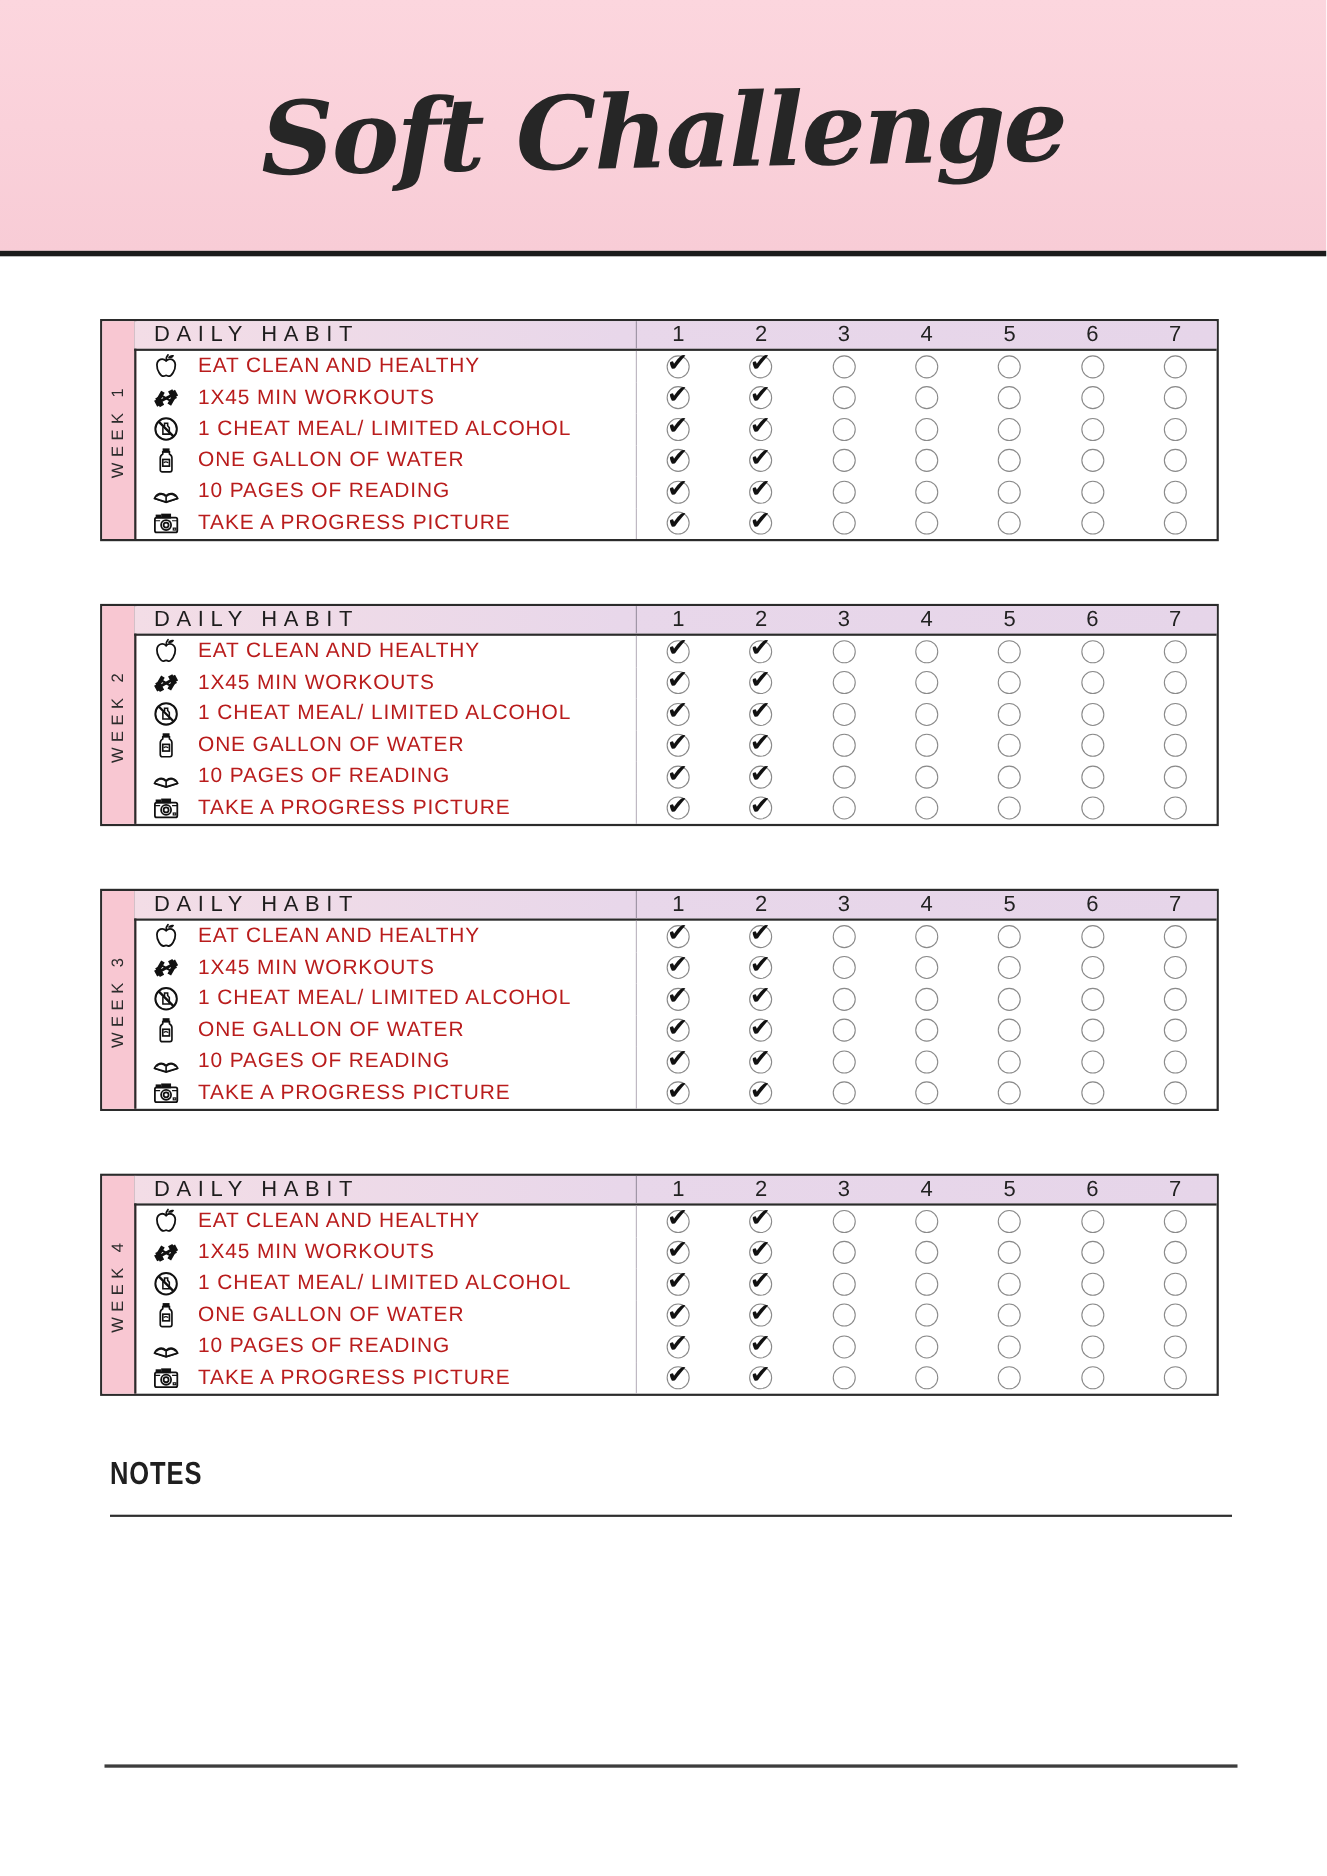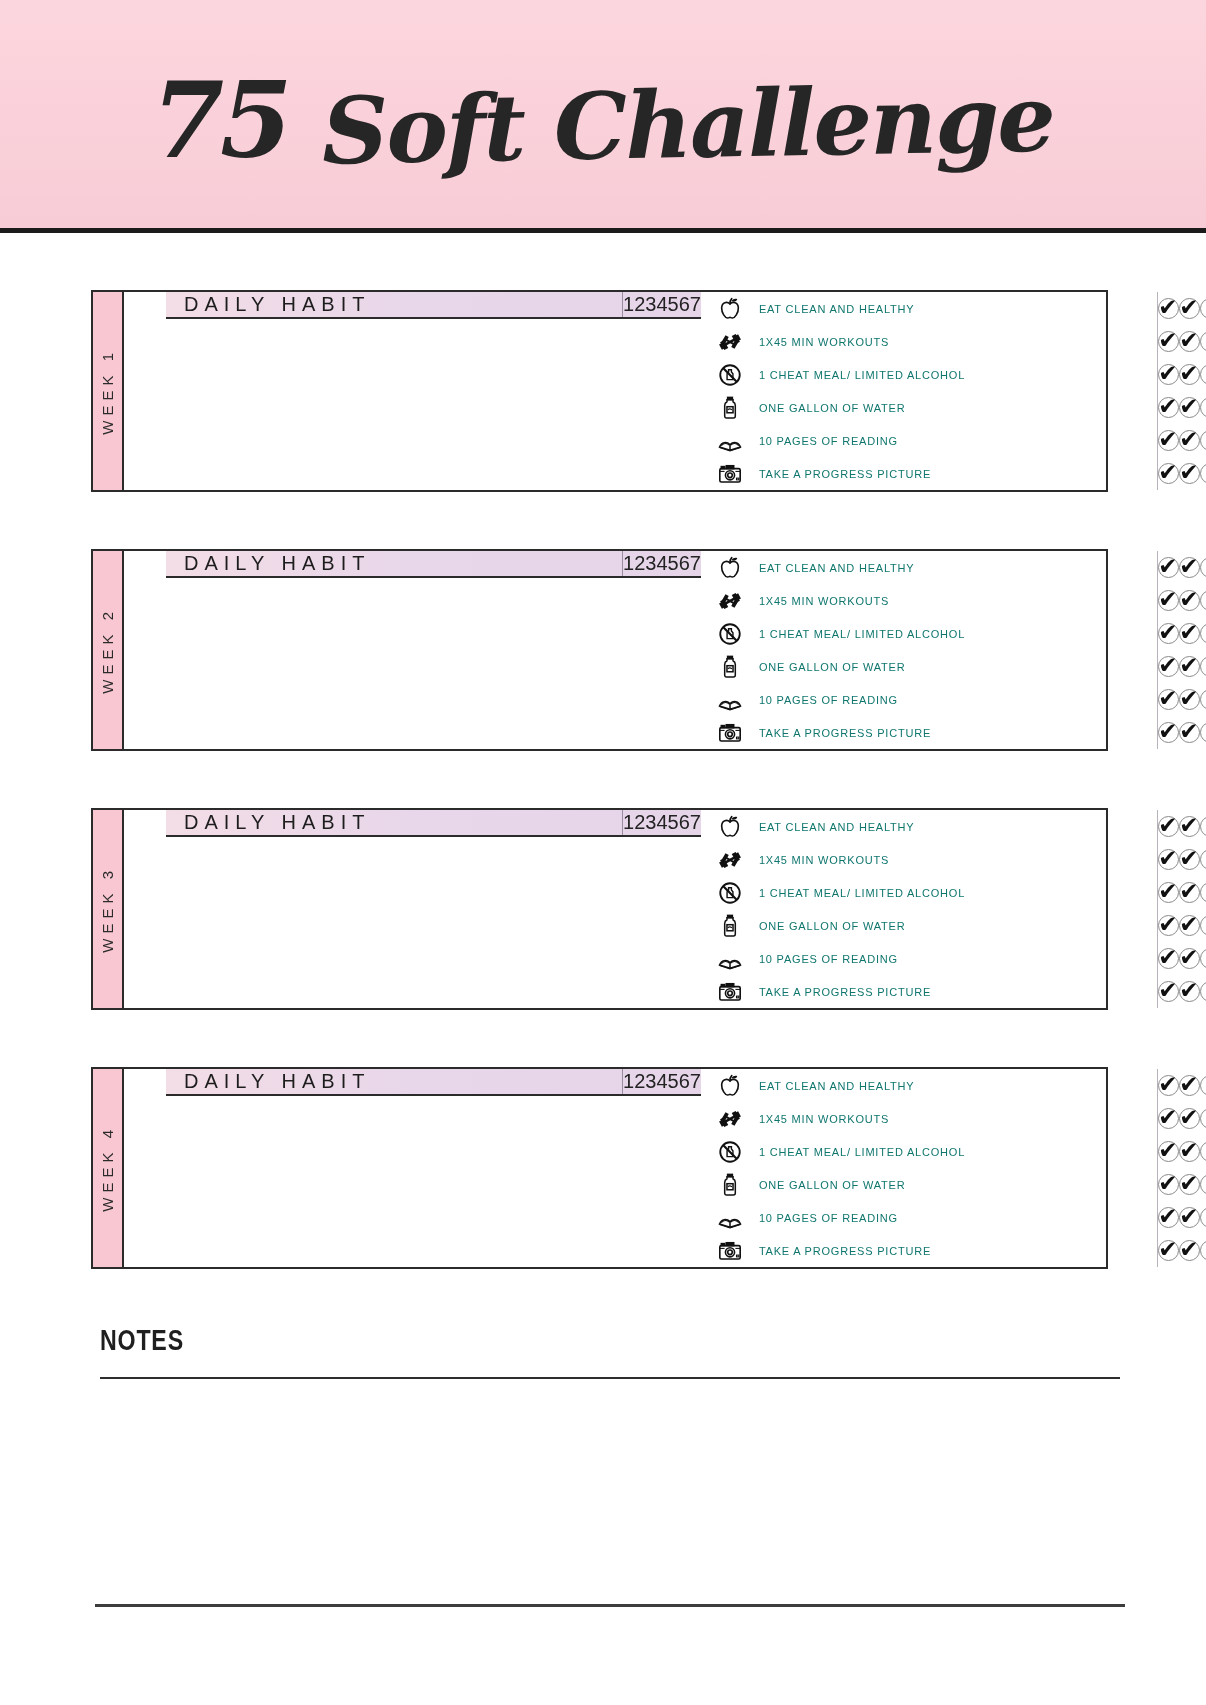--- a/index.html
+++ b/index.html
@@ -34,21 +34,21 @@
   }
   .week-tab {
     position:absolute; left:0; top:0; bottom:0; width:29px;
     background:var(--sidebar-pink); border-right:2px solid var(--table-border);
     display:flex; align-items:center; justify-content:center;
   }
   .week-tab span {
     writing-mode:vertical-rl; transform:rotate(180deg);
     font-size:15px; letter-spacing:5px; color:#2b2b2b; white-space:nowrap;
   }
-  .table-main { position:absolute; left:29px; top:0; right:0; bottom:0; display:flex; flex-direction:row;margin-left:44px; }
+  .table-main { position:absolute; left:29px; top:0; right:0; bottom:0; display:flex; flex-direction:column; }
   .thead {
     height:27px; flex:0 0 27px; display:flex;
     background:linear-gradient(90deg, #f3dde6 0%, var(--header-lavender) 45%, #e6d5e9 100%);
     border-bottom:2px solid var(--table-border); box-sizing:border-box;
   }
   .th-habit {
     width:457px; flex:0 0 457px; box-sizing:border-box; padding-left:18px;
     display:flex; align-items:center; font-size:20px; letter-spacing:6px; color:#1d1d1d;
     border-right:1px solid #9a8fa0;
   }
@@ -56,21 +56,21 @@
   .th-day { flex:1; display:flex; align-items:center; justify-content:center;
     font-size:20px; color:#222; }
   .tbody { flex:1; display:flex; flex-direction:column; }
   .hrow { flex:1; display:flex; align-items:center; }
   .habit-cell {
     width:457px; flex:0 0 457px; box-sizing:border-box; align-self:stretch;
     display:flex; align-items:center; border-right:1px solid #b9b2bd;
   }
   .habit-icon { width:34px; margin-left:12px; display:flex; justify-content:center; flex:0 0 34px; }
   .habit-icon svg { width:26px; height:26px; display:block; }
-  .habit-label { margin-left:12px; font-size:11px; letter-spacing:0.8px; color:#0f766e; white-space:nowrap; }
+  .habit-label { margin-left:12px; font-size:19px; letter-spacing:0.8px; color:#b91c1c; white-space:nowrap; }
   .days { flex:1; display:flex; align-self:stretch; }
   .day-cell { flex:1; display:flex; align-items:center; justify-content:center; position:relative; }
   .circle {
     width:21px; height:21px; border:1.2px solid var(--circle-border); border-radius:50%;
     box-sizing:border-box; position:relative; background:#fff;
   }
   .check {
     position:absolute; left:50%; top:50%; transform:translate(-53%,-58%);
     font-family:"DejaVu Sans", sans-serif; font-size:23px; font-weight:bold;
     color:var(--check-color); line-height:1; pointer-events:none;
@@ -146,21 +146,20 @@
       <line x1="17" y1="9.6" x2="21.4" y2="9.6" stroke-width="1"></line>
       <rect x="18" y="15.8" width="2.2" height="1.6" stroke-width="1"></rect>
     </g>
   </defs>
 </svg>
 
 <div class="page">
 
   <header class="banner">
     <div class="title-wrap">
-      <span class="title-number">75</span>
       <span class="title-script">Soft Challenge</span>
     </div>
   </header>
   <div class="banner-rule"></div>
 
   <div id="weeks">
   <section class="week-section" style="top: 290px;">
     <div class="week-tab">
       <span class="week-label">WEEK 1</span>
     </div>

